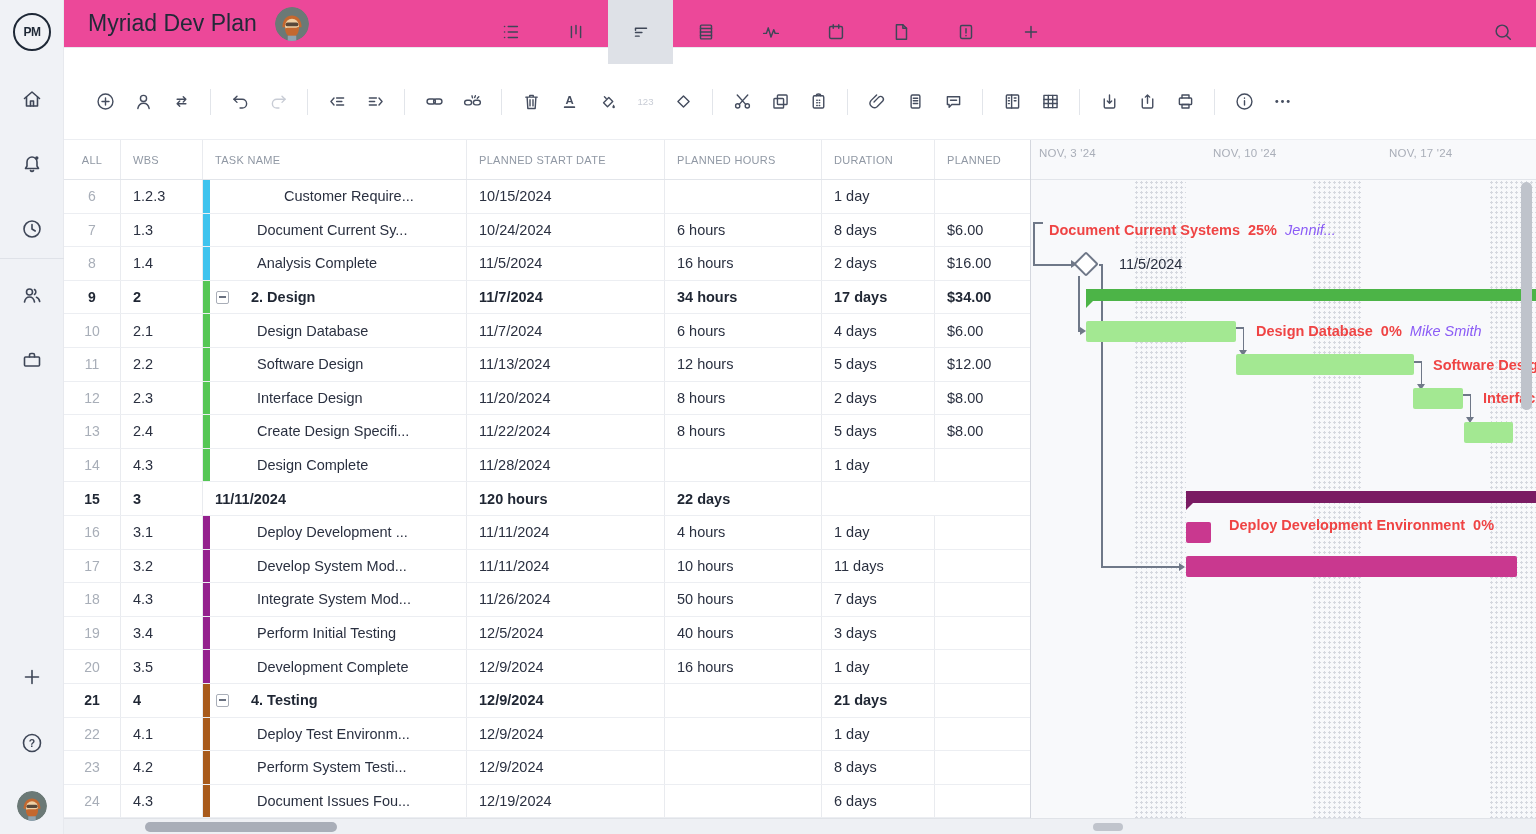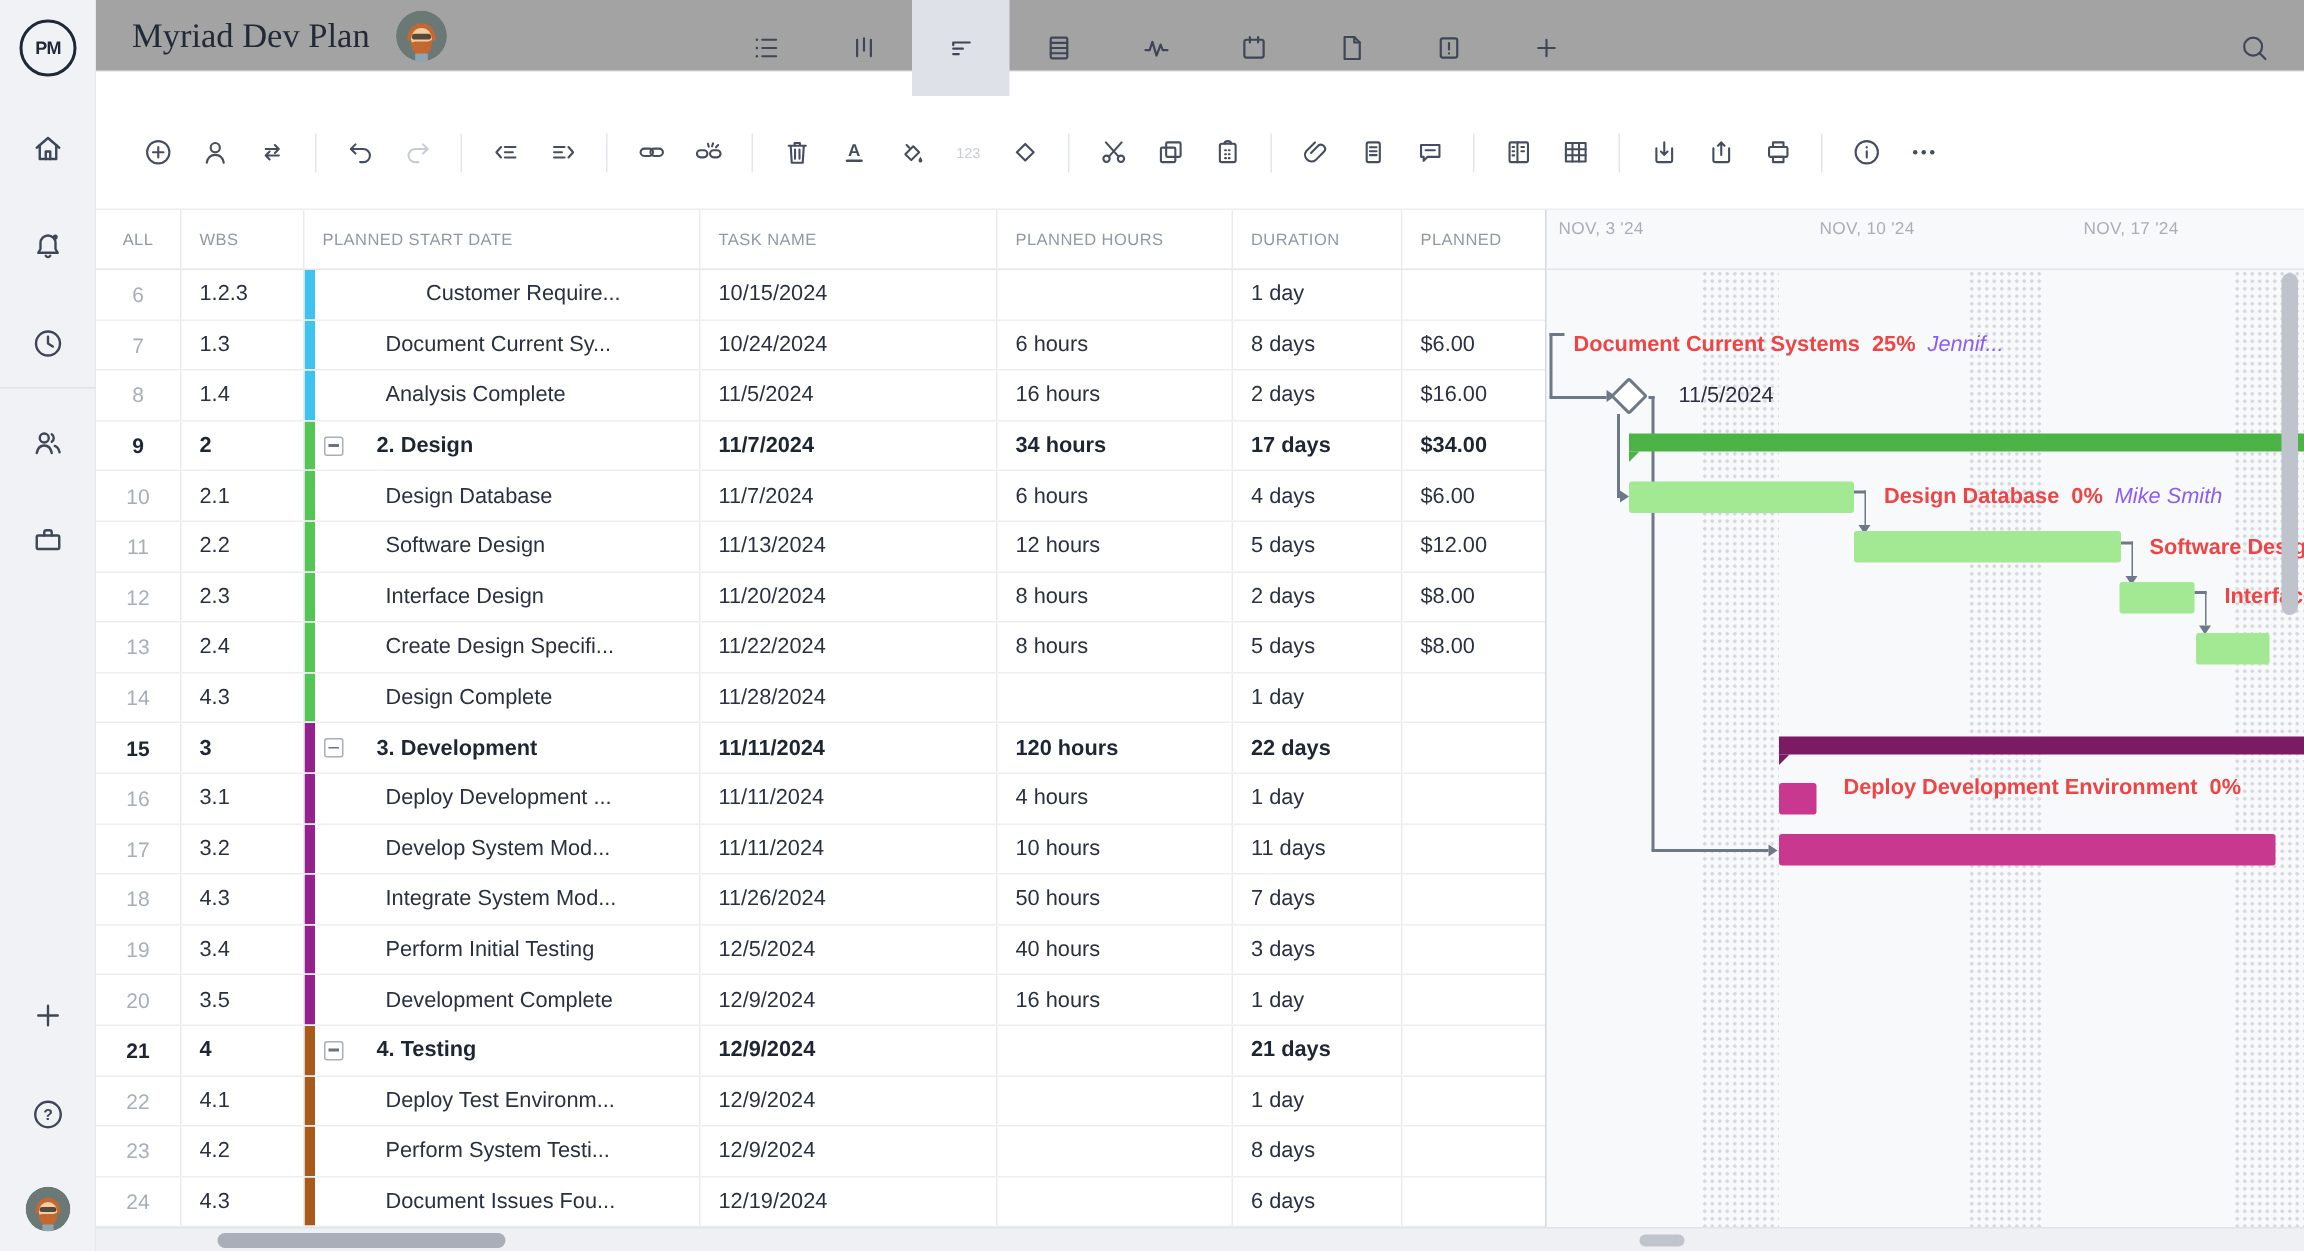--- a/index.html
+++ b/index.html
@@ -8,21 +8,21 @@
 
   
   #sidebar { position:absolute; left:0; top:0; width:64px; height:834px; background:#F0F2F6; border-right:1px solid #E7E9EE; z-index:5; }
   #logo { position:absolute; left:13px; top:13px; width:38px; height:38px; border:2.5px solid #1E2836; border-radius:50%; display:flex; align-items:center; justify-content:center; font-weight:700; font-size:12px; color:#1E2836; background:#F0F2F6; letter-spacing:-0.5px; }
   .side-btn { position:absolute; left:0; width:64px; height:30px; display:flex; align-items:center; justify-content:center; color:#3E4657; cursor:pointer; }
   .side-btn svg { width:24px; height:24px; }
   #side-divider { position:absolute; left:0; top:258px; width:64px; height:1px; background:#DFE2E8; }
   .side-avatar { position:absolute; left:17px; width:30px; height:30px; border-radius:50%; overflow:hidden; }
 
   
-  #topbar { position:absolute; left:64px; top:0; width:1472px; height:48px; background:#a3a3a3; border-bottom:1px solid #E8EAEF; display:flex; align-items:center;font-family:Liberation Serif, serif; }
+  #topbar { position:absolute; left:64px; top:0; width:1472px; height:48px; background:#ec4899; border-bottom:1px solid #E8EAEF; display:flex; align-items:center; }
   #proj-title { font-size:23px; font-weight:500; color:#222A38; margin-left:24px; white-space:nowrap; }
   #title-avatar { width:34px; height:34px; border-radius:50%; overflow:hidden; margin-left:18px; }
   #views { position:absolute; left:414px; top:0; height:64px; display:flex; }
   .view-btn { width:65px; height:64px; display:flex; align-items:center; justify-content:center; color:#3E4657; cursor:pointer; }
   .view-btn.sel { background:#DEE1E7; }
   .view-btn svg { width:22px; height:22px; }
   #search-btn { position:absolute; right:22px; top:21px; width:22px; height:22px; color:#3E4657; cursor:pointer; }
 
   
   #toolbar { position:absolute; left:64px; top:64px; width:1472px; height:76px; background:#fff; border-bottom:1px solid #ECEEF2; display:flex; align-items:center; padding-left:22px; }
@@ -386,22 +386,22 @@
         <circle cx="12" cy="12" r="1.7" fill="currentColor" stroke="none"></circle>
         <circle cx="18.5" cy="12" r="1.7" fill="currentColor" stroke="none"></circle>
       </svg>
     </div>
   </div>
 
 <div id="table">
   <div class="trow" id="thead">
     <div class="cell num">ALL</div>
     <div class="cell">WBS</div>
+    <div class="cell">TASK NAME</div>
     <div class="cell">PLANNED START DATE</div>
-    <div class="cell">TASK NAME</div>
     <div class="cell">PLANNED HOURS</div>
     <div class="cell">DURATION</div>
     <div class="cell">PLANNED</div>
   </div>
   <div id="tbody">
       <div class="trow body-row">
         <div class="cell num">6</div>
         <div class="cell">1.2.3</div>
         <div class="cell task-cell">
        <span class="strip" style="background:#3EC3EE"></span>
@@ -513,25 +513,20 @@
        <span class="tname lvl2">Design Complete</span>
      </div>
         <div class="cell">11/28/2024</div>
         <div class="cell"></div>
         <div class="cell">1 day</div>
         <div class="cell"></div>
       </div>
       <div class="trow body-row bold">
         <div class="cell num">15</div>
         <div class="cell">3</div>
-        <div class="cell task-cell">
-       <span class="strip" style="background:#94218E"></span>
-       <span class="collapse-box"></span>
-       <span class="tname lvl1">3. Development</span>
-     </div>
         <div class="cell">11/11/2024</div>
         <div class="cell">120 hours</div>
         <div class="cell">22 days</div>
         <div class="cell"></div>
       </div>
       <div class="trow body-row">
         <div class="cell num">16</div>
         <div class="cell">3.1</div>
         <div class="cell task-cell">
        <span class="strip" style="background:#94218E"></span>

